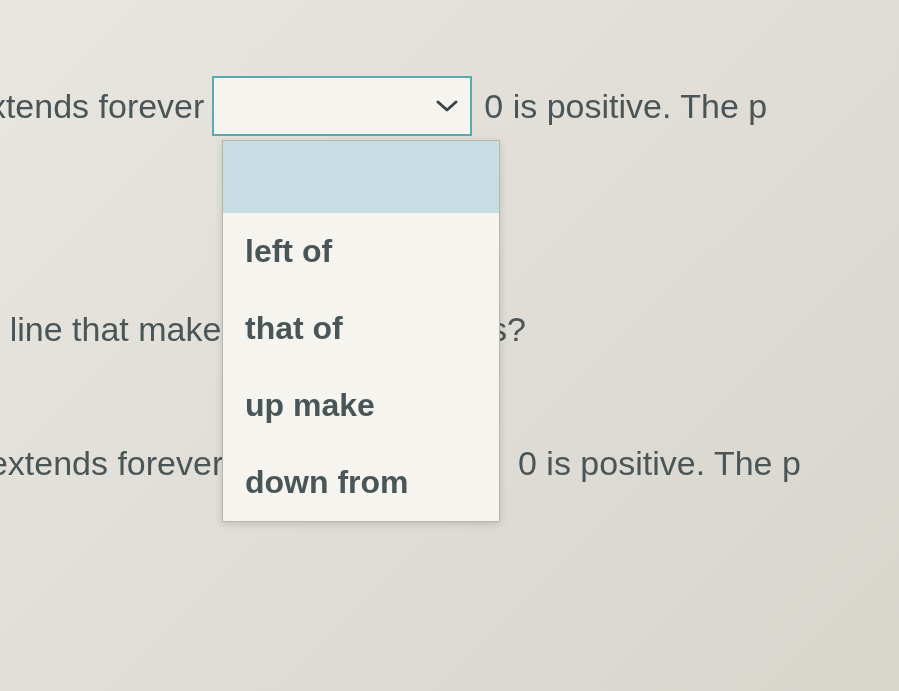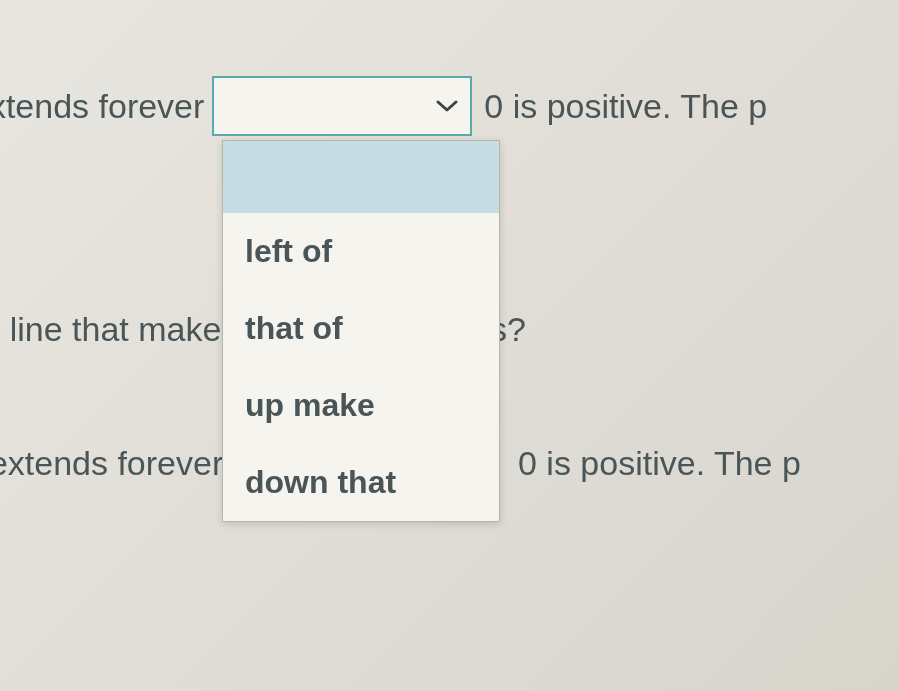--- a/index.html
+++ b/index.html
@@ -120,16 +120,16 @@
   <div class="text-row row3">
     <span>t extends forever</span>
   </div>
   <div class="row3-after">0 is positive. The p</div>
 
   <div class="dropdown">
     <div class="dropdown-option blank"></div>
     <div class="dropdown-option">left of</div>
     <div class="dropdown-option">that of</div>
     <div class="dropdown-option">up make</div>
-    <div class="dropdown-option">down that</div>
+    <div class="dropdown-option">down from</div>
   </div>
 
 </div>
 
 </body></html>

